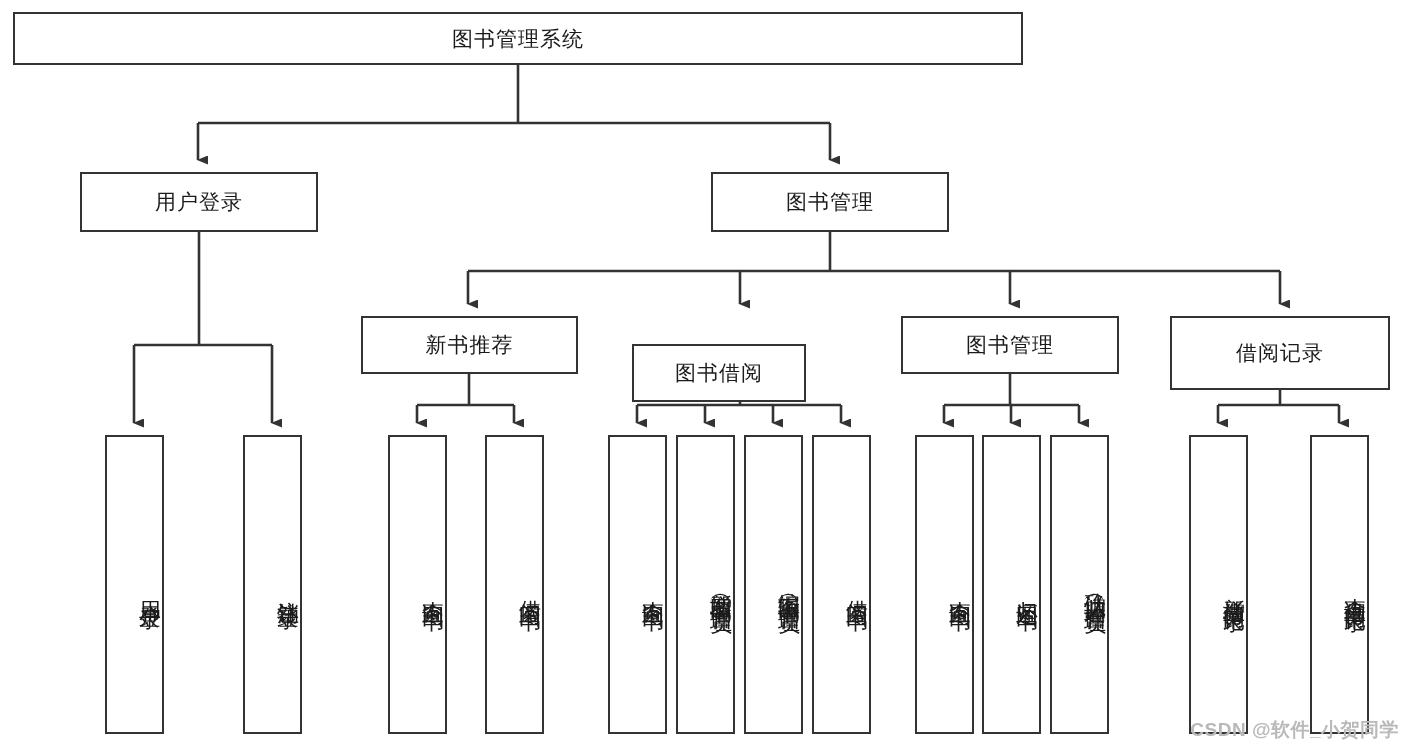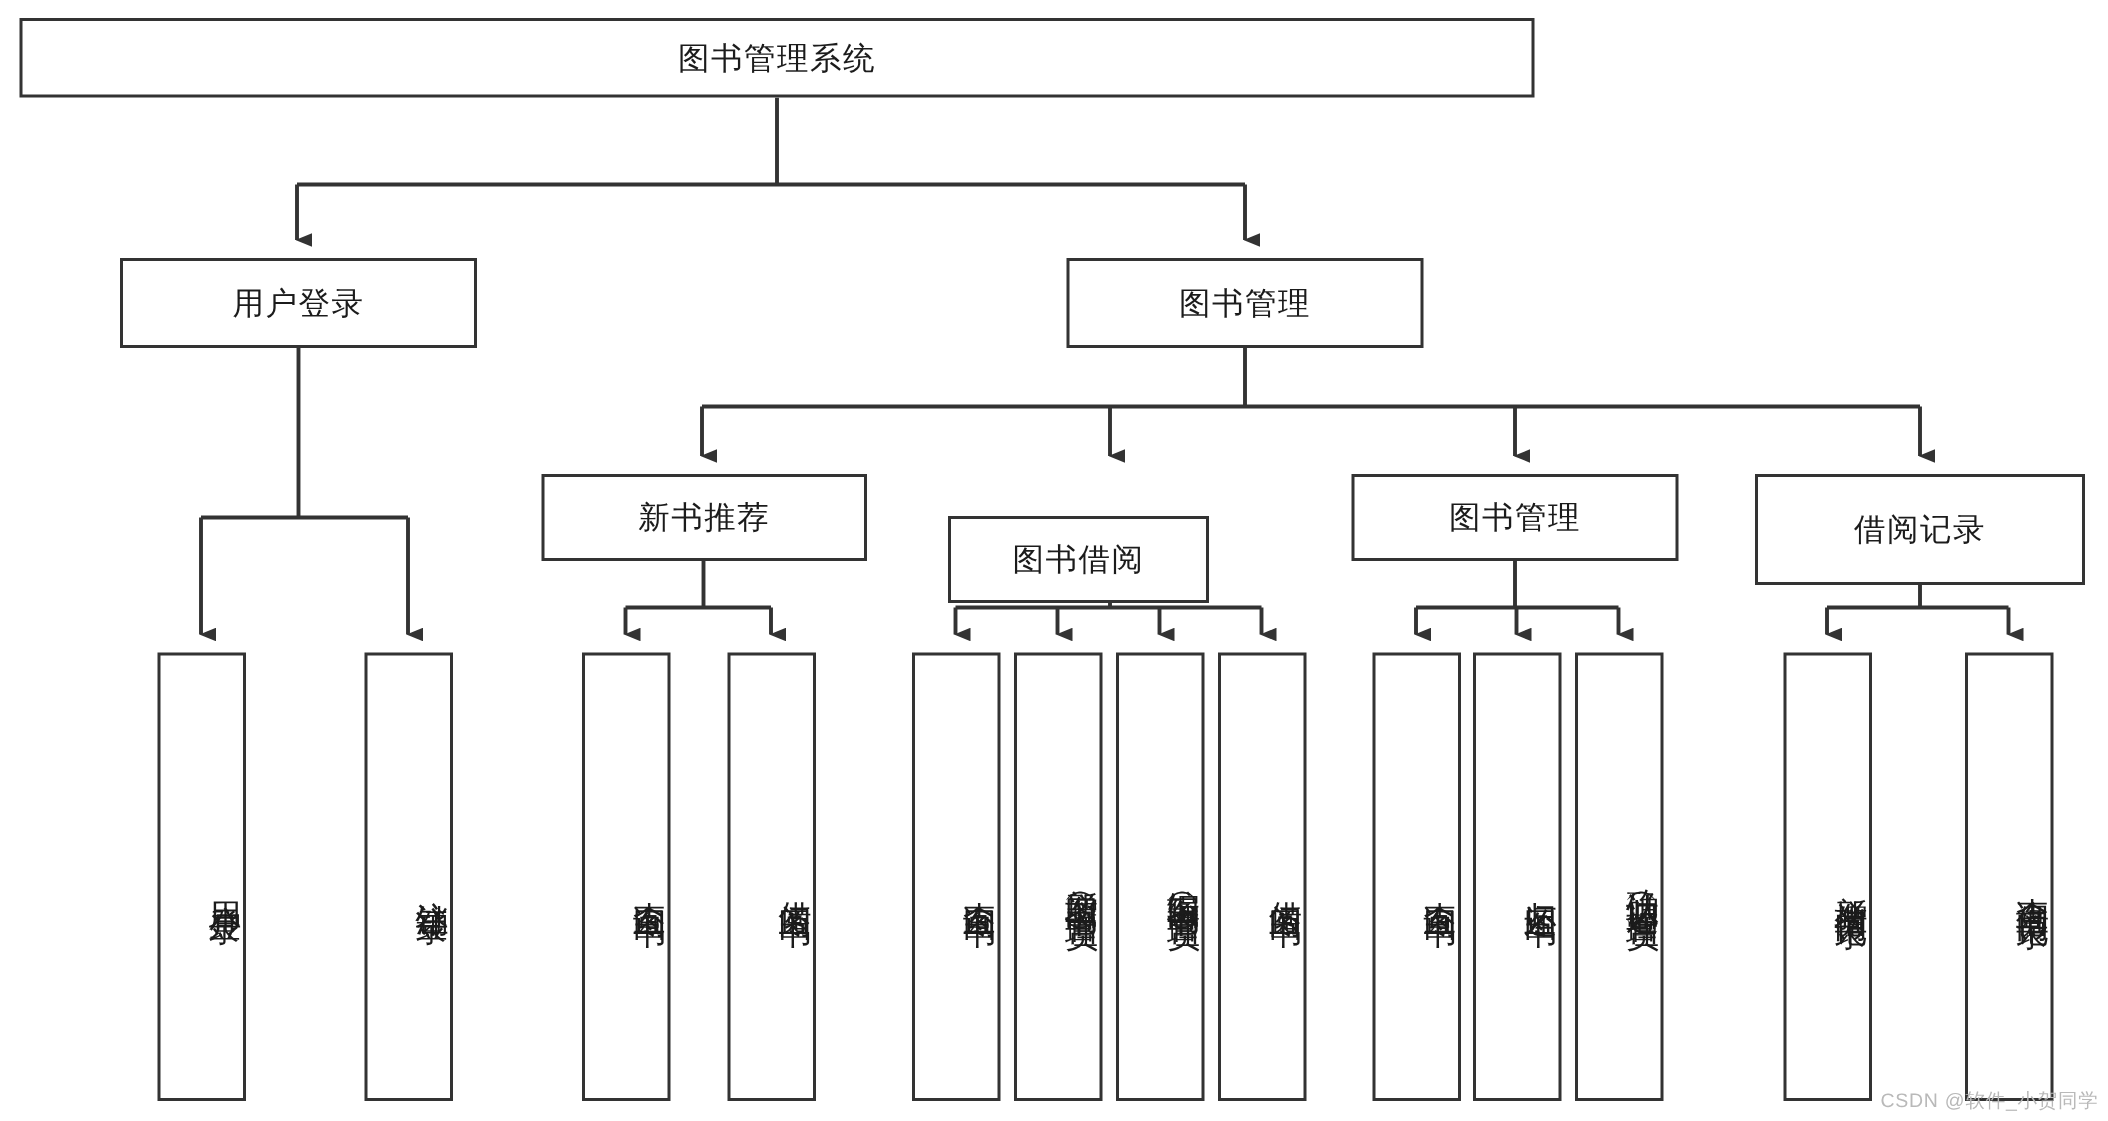--- a/index.html
+++ b/index.html
@@ -17,22 +17,22 @@
   }
   .node.h{font-size:21px;letter-spacing:1px;}
   .node.v{
     writing-mode:vertical-rl;text-orientation:upright;
     font-size:22px;letter-spacing:3px;
     align-items:flex-start;justify-content:center;
     padding-top:8px;line-height:1.05;
   }
   #watermark{
     position:absolute;right:6px;bottom:4px;
-    font-size:13px;color:#b9b9b9;white-space:nowrap;
-    letter-spacing:.5px;pointer-events:none;
+    font-size:19px;color:#b9b9b9;white-space:nowrap;
+    letter-spacing:.5px;pointer-events:none;font-weight:bold;
   }
 </style>
 </head>
 <body>
 
 <div id="stage">
 
   <svg id="wires" viewBox="0 0 1405 747" xmlns="http://www.w3.org/2000/svg">
     <defs>
       <marker id="arw" markerWidth="9" markerHeight="11" refX="4.5" refY="10" orient="auto" markerUnits="userSpaceOnUse">

